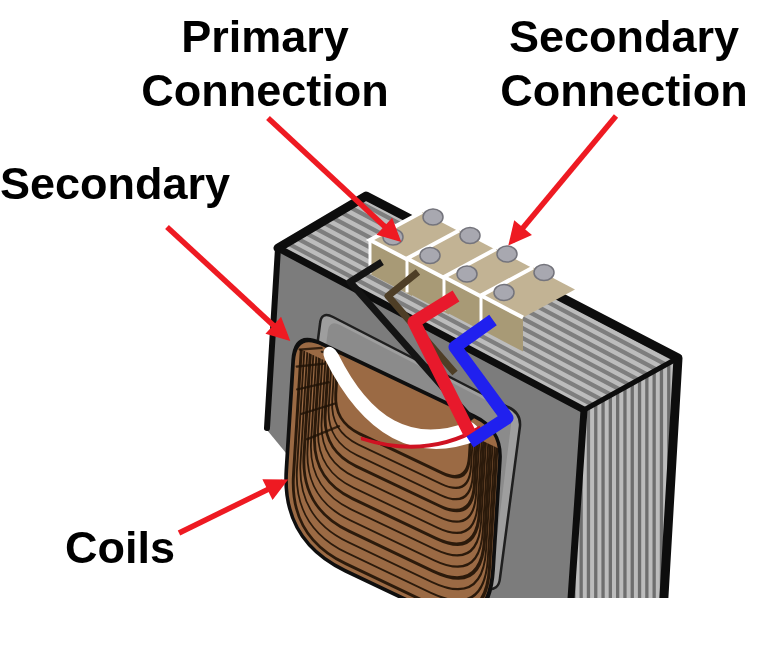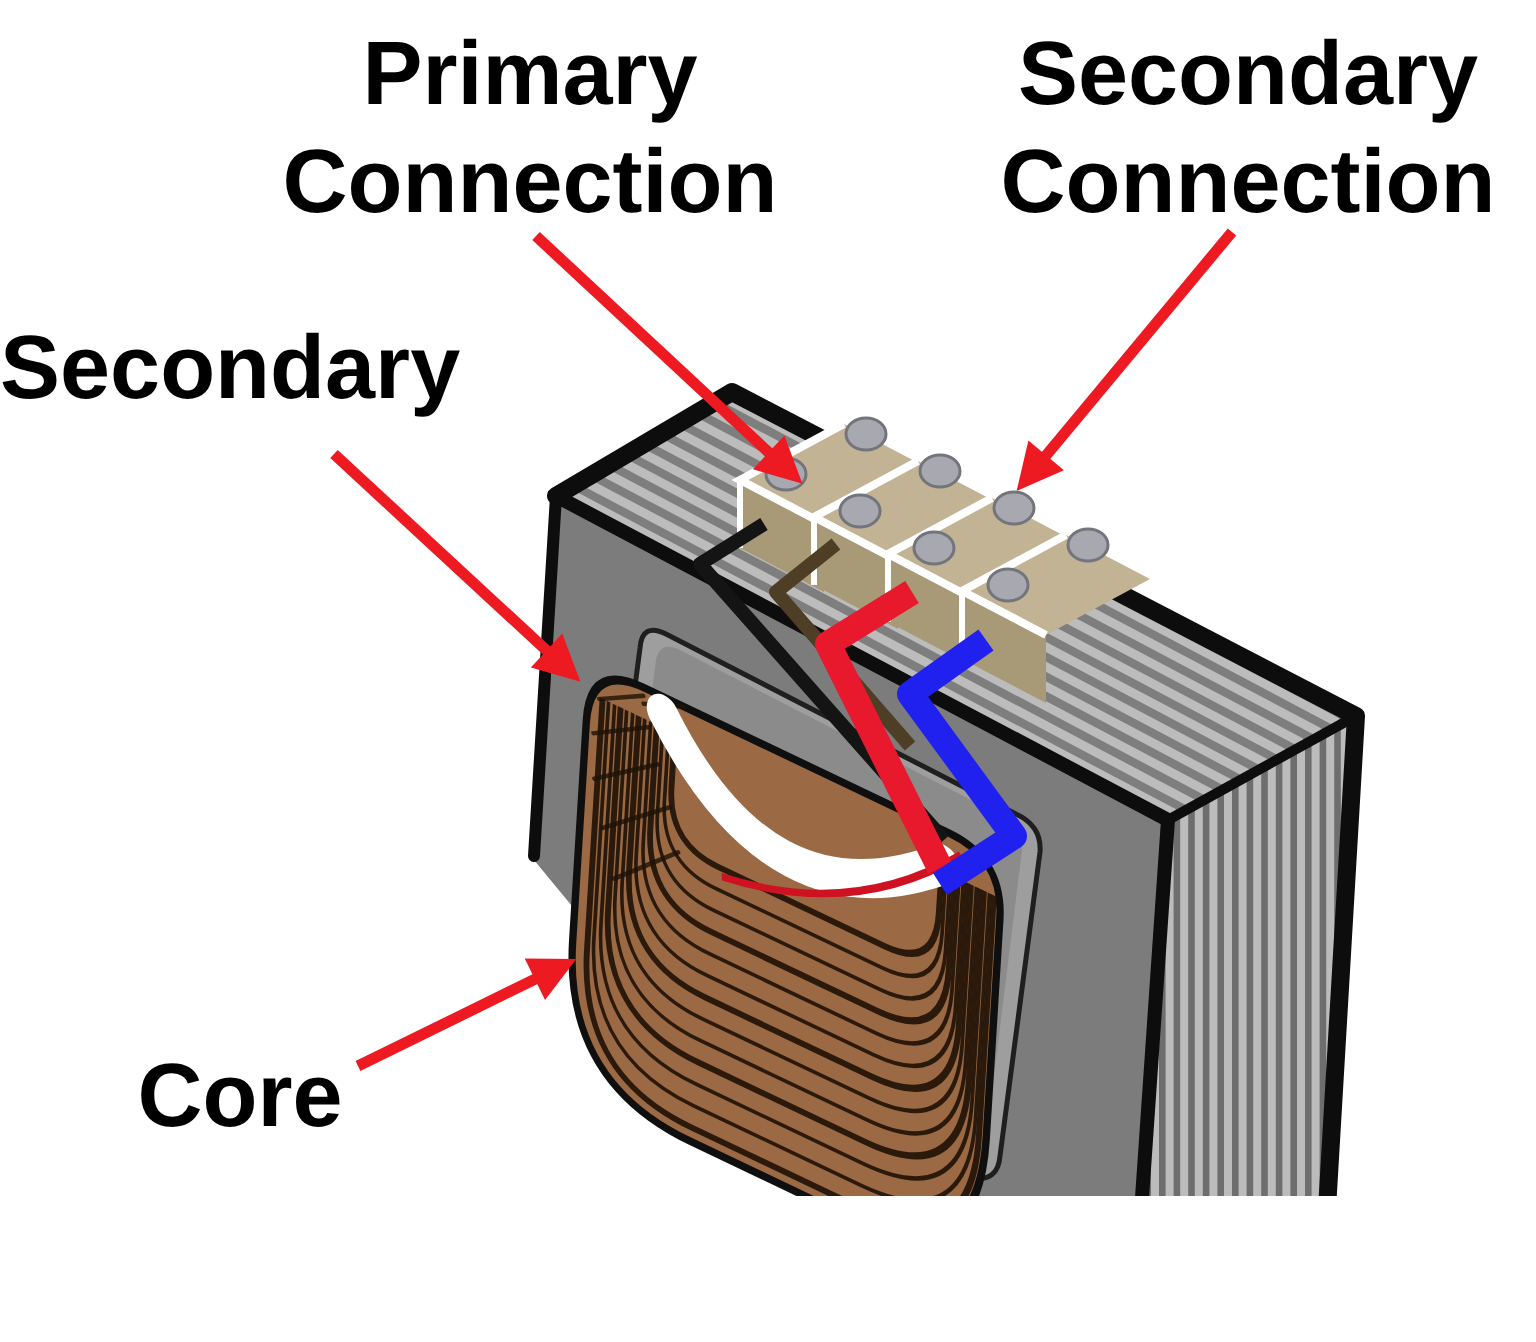--- a/index.html
+++ b/index.html
@@ -158,16 +158,16 @@
   <div class="lbl top-label" style="left:464px;top:10px;width:320px;text-align:center;">
     <div>Secondary</div>
     <div>Connection</div>
   </div>
 
   <div class="lbl side-label" style="left:0px;top:152px;width:224px;">
     <div>Secondary</div>
   </div>
 
   <div class="lbl side-label" style="left:40px;top:516px;width:160px;">
-    <div>Core</div>
+    <div>Coils</div>
   </div>
 
 </div>
 
 </body></html>

